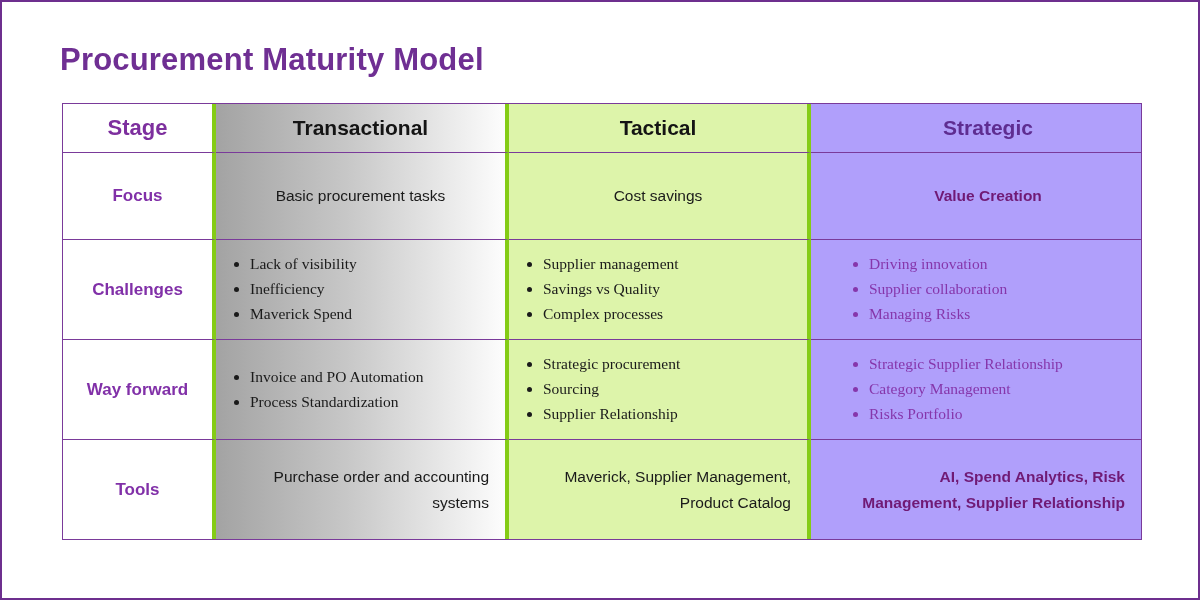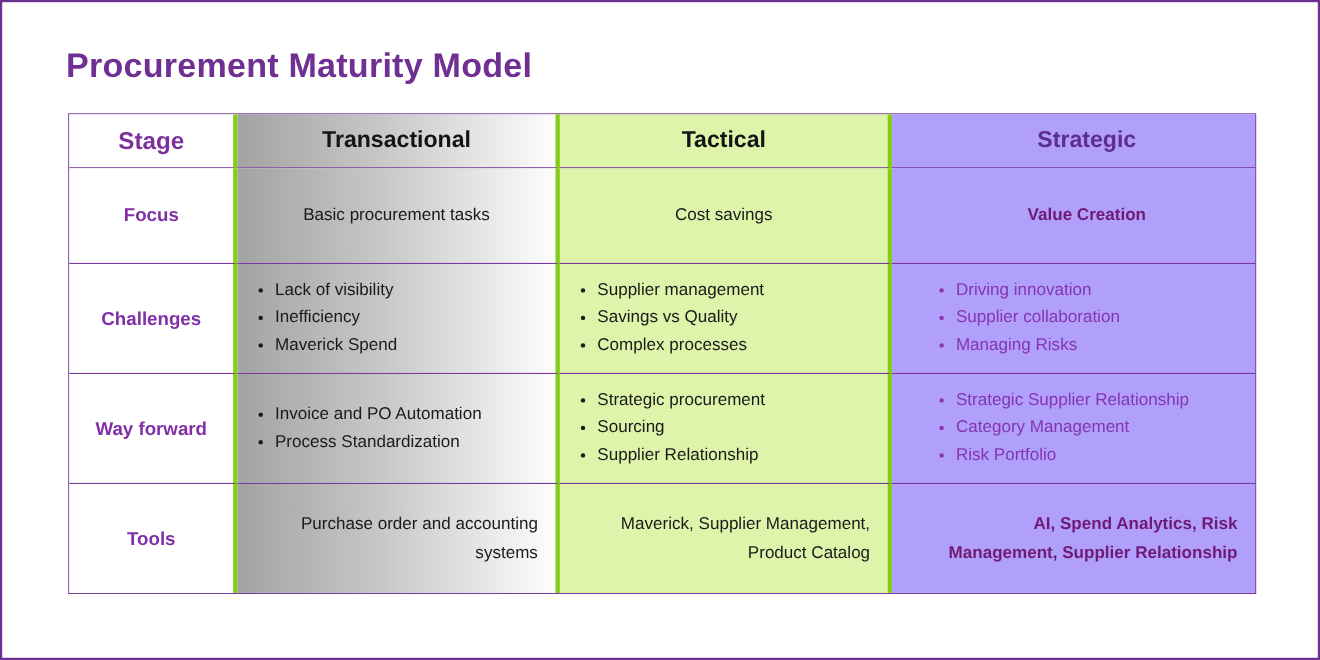--- a/index.html
+++ b/index.html
@@ -82,21 +82,21 @@
     margin: 0;
     padding-left: 34px;
     padding-right: 6px;
     list-style: disc;
     font-size: 15.5px;
     color: #1a1a1a;
     width: 100%;
   }
   .cell ul li { margin: 4px 0; line-height: 1.35; }
   .strat-col ul, .strat-col ul li { color: #8636ab; }
-  .bullets-cell { justify-content: flex-start; }
+  .bullets-cell { justify-content: flex-start; font-family: Liberation Serif, serif; }
 </style>
 </head>
 <body>
 
 <div class="canvas">
   <h1 class="title">Procurement Maturity Model</h1>
 
   <div class="table">
 
     <div class="cell head stage-col">Stage</div>
@@ -149,21 +149,21 @@
       <ul>
           <li>Strategic procurement</li>
           <li>Sourcing</li>
           <li>Supplier Relationship</li>
         </ul>
     </div>
     <div class="cell strat-col bullets-cell last-col">
       <ul>
           <li>Strategic Supplier Relationship</li>
           <li>Category Management</li>
-          <li>Risk Portfolio</li>
+          <li>Risks Portfolio</li>
         </ul>
     </div>
 
     <div class="cell stage-col row-label last-row">Tools</div>
     <div class="cell trans-col last-row">
       <div class="body-text">Purchase order and accounting systems</div>
     </div>
     <div class="cell tact-col last-row">
       <div class="body-text">Maverick, Supplier Management, Product Catalog</div>
     </div>

